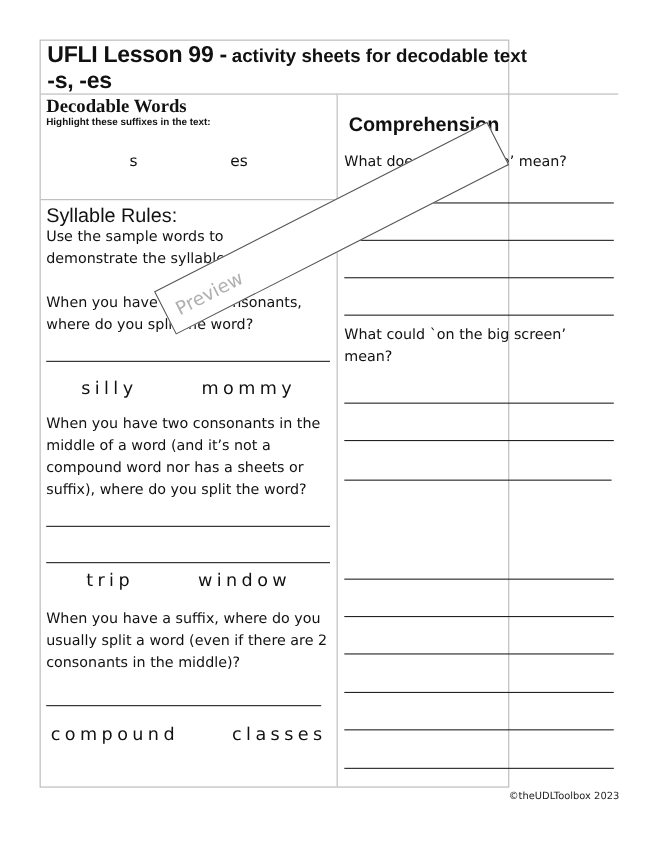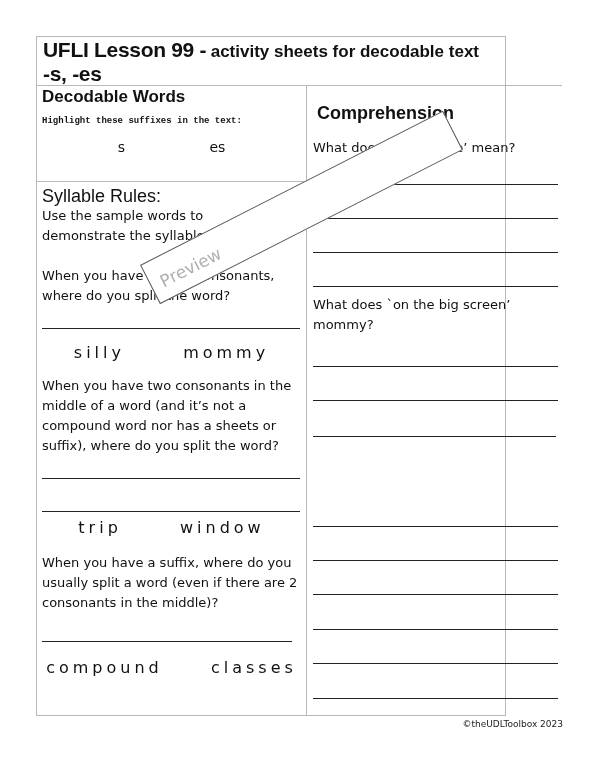--- a/index.html
+++ b/index.html
@@ -1,31 +1,31 @@
 <!DOCTYPE html>
 <html><head>
 <meta charset="utf-8">
 <style>
   html, body { margin: 0; padding: 0; background: #ffffff; }
   body { width: 600px; height: 776px; position: relative; overflow: hidden;
          font-family: "DejaVu Sans", sans-serif; color: #111; }
-  .sheet { position: absolute; left: 36px; top: 36px; width: 470px; height: 680px;
+  .sheet { position: absolute; left: 36px; top: 36px; width: 427px; height: 680px;
            border: 1px solid #b8b8b8; box-sizing: border-box; }
   .title-box { position: absolute; left: 0; top: 0; width: 525px; height: 49px;
                border-bottom: 1px solid #b8b8b8; box-sizing: border-box; padding: 2px 6px 0 6px; }
   .title-line { font-family: "Liberation Sans", sans-serif; font-weight: bold; line-height: 22px; white-space: nowrap; }
   .title-big { font-size: 21px; letter-spacing: -0.3px; }
   .title-small { font-size: 17px; }
   .left-col { position: absolute; left: 0; top: 49px; width: 270px; height: 629px;
               border-right: 1px solid #b8b8b8; box-sizing: border-box; }
   .right-col { position: absolute; left: 270px; top: 49px; width: 255px; height: 629px; }
   .decodable { position: absolute; left: 0; top: 0; width: 269px; height: 96px;
                border-bottom: 1px solid #b8b8b8; box-sizing: border-box; padding: 2px 5px; }
-  .h-decodable { font-family: Liberation Sans, sans-serif; font-weight: bold; font-size: 17px; line-height: 18px; }
-  .sub-instr { font-family: Liberation Mono, monospace; font-weight: bold; font-size: 9px; line-height: 11px; margin-top: 10px; }
+  .h-decodable { font-family: Liberation Serif, serif; font-weight: bold; font-size: 17px; line-height: 18px; }
+  .sub-instr { font-family: Liberation Sans, sans-serif; font-weight: bold; font-size: 9px; line-height: 11px; }
   .suffixes { position: absolute; top: 53px; left: 0; width: 269px; text-align: center;
               font-size: 14px; word-spacing: 40px; }
   .suffixes span { display: inline-block; margin: 0 20px; }
   .syllable { position: absolute; left: 0; top: 96px; width: 269px; padding: 4px 5px; box-sizing: border-box; }
   .h-syllable { font-family: "Liberation Sans", sans-serif; font-weight: normal; font-size: 18px; line-height: 20px; }
   .body-text { font-size: 13px; line-height: 20px; }
   .answer-line { border-bottom: 1.5px solid #222; height: 0; }
   .spaced-words { font-size: 16px; letter-spacing: 4px; text-align: center; }
   .abs { position: absolute; }
   .h-comp { font-family: "Liberation Sans", sans-serif; font-weight: bold; font-size: 18px; }
@@ -86,21 +86,21 @@
     </div>
   </div>
 
   <div class="right-col">
     <div class="abs h-comp" style="left:10px; top:17px;">Comprehension</div>
     <div class="abs body-text" style="left:6px; top:52px; width:245px;">What does `impressive’ mean?</div>
     <div class="abs answer-line" style="left:6px; top:98px; width:245px;"></div>
     <div class="abs answer-line" style="left:6px; top:132px; width:245px;"></div>
     <div class="abs answer-line" style="left:6px; top:166px; width:245px;"></div>
     <div class="abs answer-line" style="left:6px; top:200px; width:245px;"></div>
-    <div class="abs body-text" style="left:6px; top:209px; width:240px;">What does `on the big screen’ mommy?</div>
+    <div class="abs body-text" style="left:6px; top:209px; width:240px;">What could `on the big screen’ mean?</div>
     <div class="abs answer-line" style="left:6px; top:280px; width:245px;"></div>
     <div class="abs answer-line" style="left:6px; top:314px; width:245px;"></div>
     <div class="abs answer-line" style="left:6px; top:350px; width:243px;"></div>
     <div class="abs answer-line" style="left:6px; top:440px; width:245px;"></div>
     <div class="abs answer-line" style="left:6px; top:474px; width:245px;"></div>
     <div class="abs answer-line" style="left:6px; top:508px; width:245px;"></div>
     <div class="abs answer-line" style="left:6px; top:543px; width:245px;"></div>
     <div class="abs answer-line" style="left:6px; top:577px; width:245px;"></div>
     <div class="abs answer-line" style="left:6px; top:612px; width:245px;"></div>
   </div>

